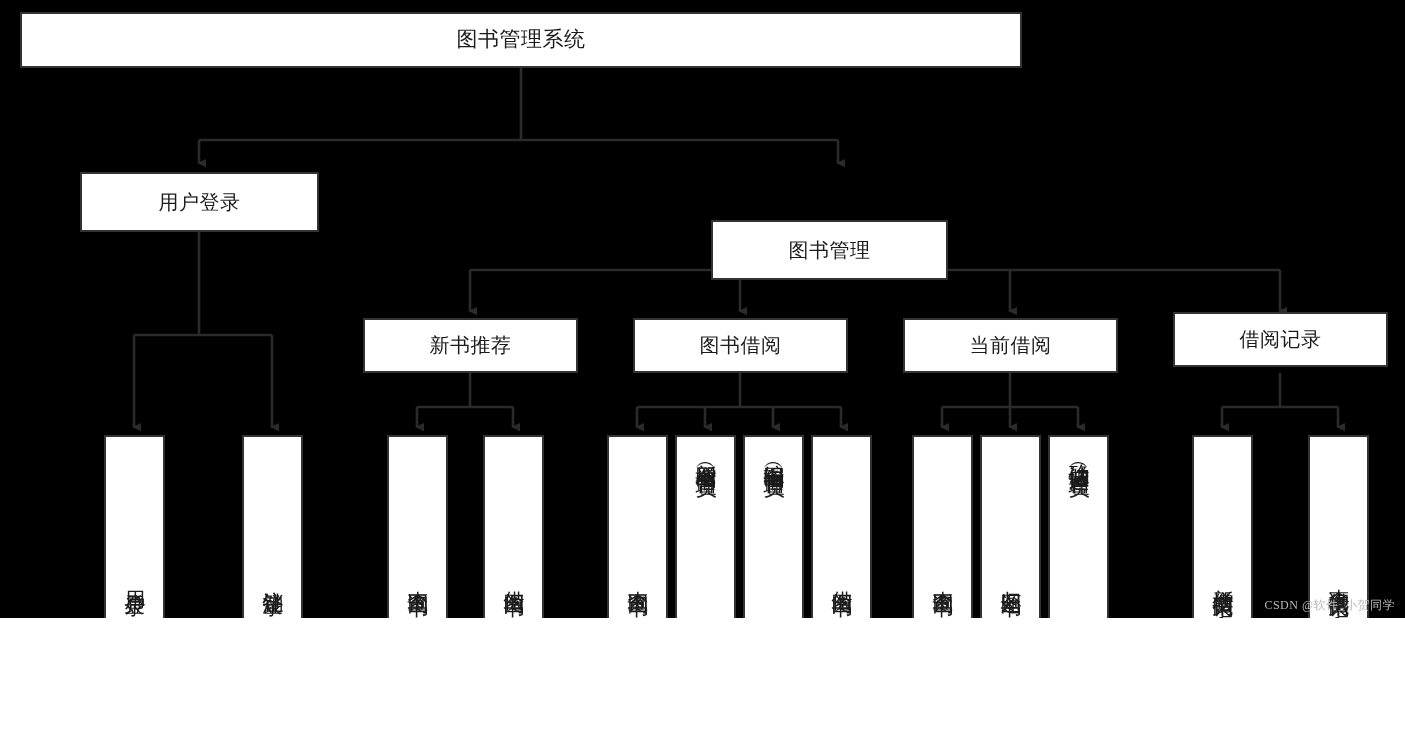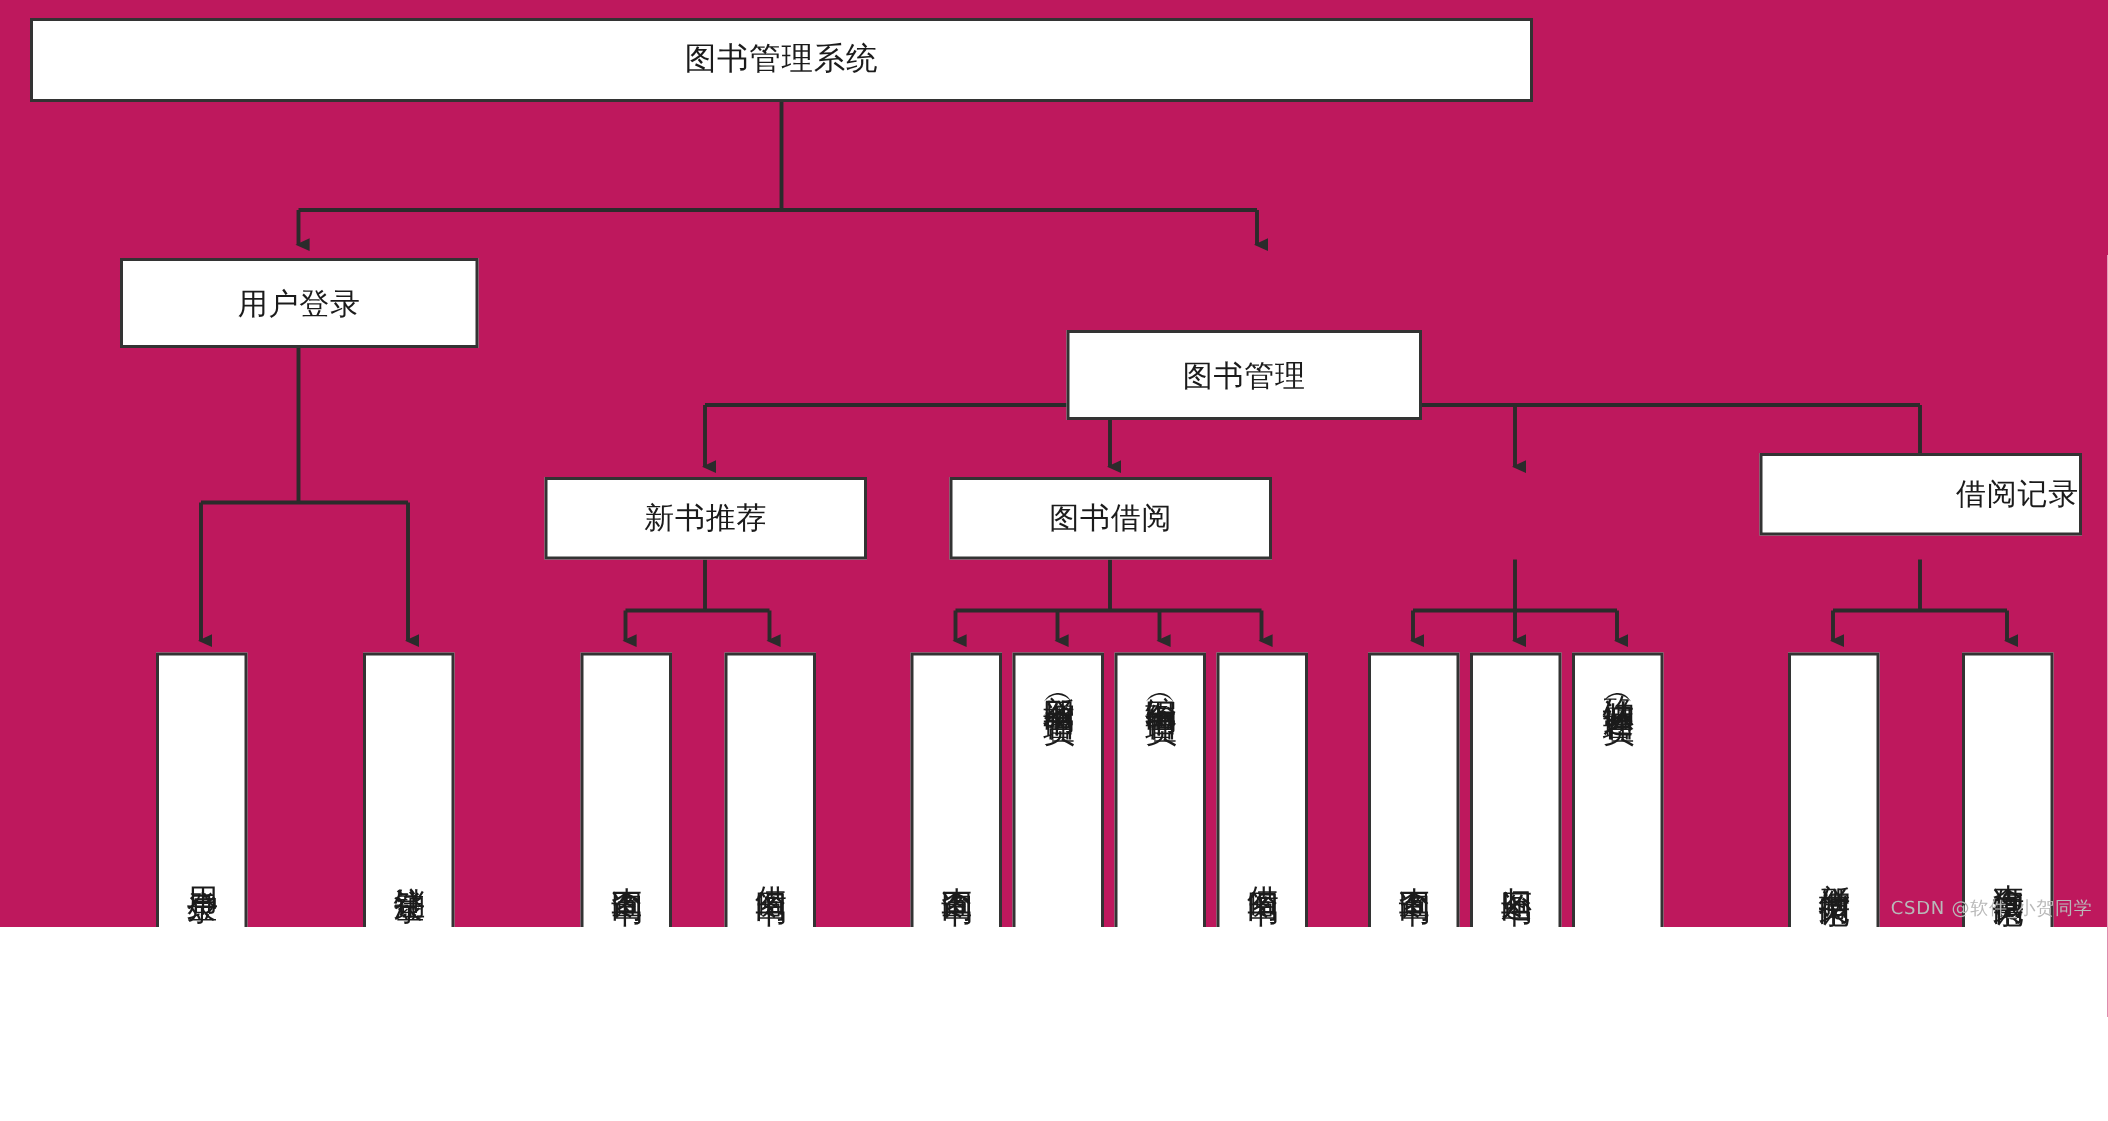--- a/index.html
+++ b/index.html
@@ -6,22 +6,23 @@
   html,body{margin:0;padding:0;background:#ffffff;}
   body{
     font-family:"DejaVu Sans","Liberation Sans",sans-serif;
     color:#1b1b1b;
     -webkit-font-smoothing:antialiased;
   }
   #canvas{
     position:relative;
     width:1405px;
     height:618px;
-    background:#be185d;
+    background:#000000;
     overflow:hidden;
+    font-family:Liberation Serif, serif;
   }
   
   #wires{
     position:absolute;
     left:0; top:0;
     width:1405px; height:747px;
     pointer-events:none;
   }
   
   .node{
@@ -142,22 +143,25 @@
   </div>
 
   <div class="node hbox" style="left:633px; top:318px; width:215px; height:55px;">
     <span class="label">图书借阅</span>
   </div>
 
   <div class="node hbox" style="left:363px; top:318px; width:215px; height:55px;">
     <span class="label">新书推荐</span>
   </div>
 
-
-  <div class="node hbox" style="left:1173px; top:302px; width:215px; height:55px;justify-content:flex-end;">
+  <div class="node hbox" style="left:903px; top:318px; width:215px; height:55px;">
+    <span class="label">当前借阅</span>
+  </div>
+
+  <div class="node hbox" style="left:1173px; top:312px; width:215px; height:55px;">
     <span class="label">借阅记录</span>
   </div>
 
   <div class="node leaf mid" style="left:104px; top:435px; width:61px; height:298px;">
     <span class="label" style="margin-top: 131px;">用户登录</span>
   </div>
 
   <div class="node leaf mid" style="left:242px; top:435px; width:61px; height:298px;">
     <span class="label" style="margin-top: 131px;">注销登录</span>
   </div>

